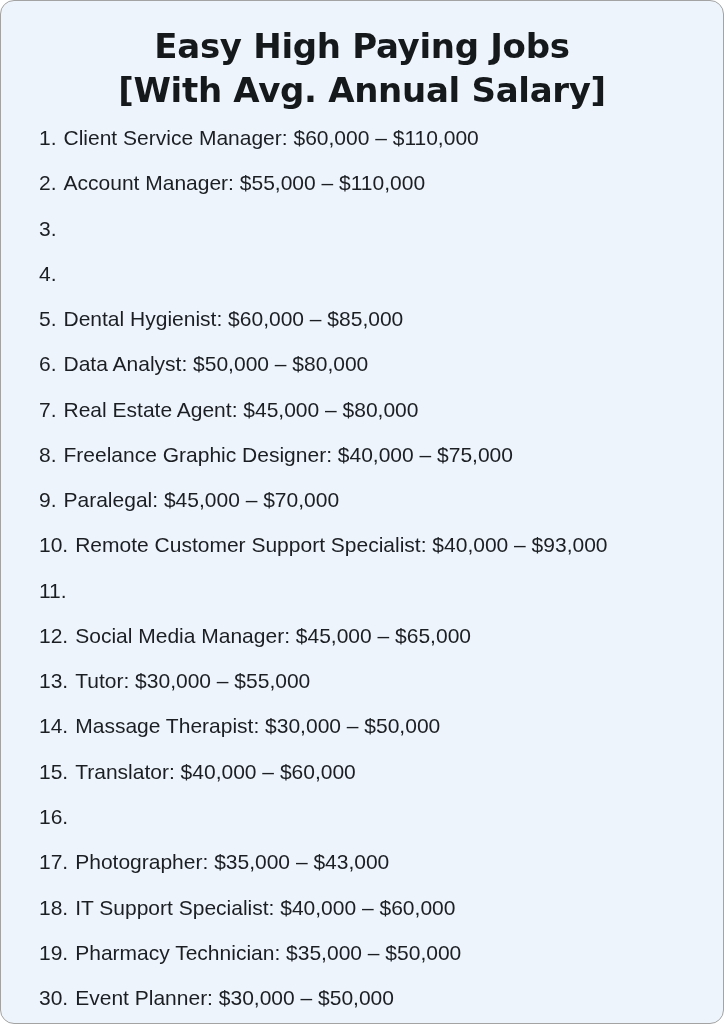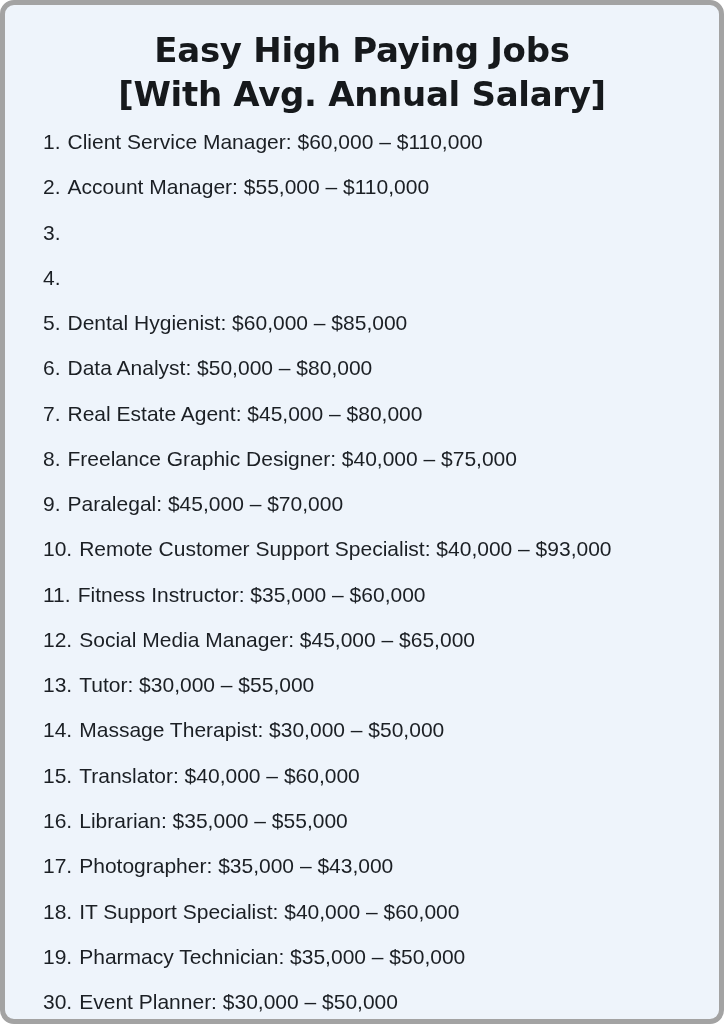--- a/index.html
+++ b/index.html
@@ -12,21 +12,21 @@
     background: #ffffff;
     font-family: "Liberation Sans", sans-serif;
     overflow: hidden;
   }
   #page {
     position: relative;
     width: 724px;
     height: 1024px;
     box-sizing: border-box;
     background: #eef4fb;
-    border: 5px solid #a3a3a3;
+    border: 1px solid #a3a3a3;
     border-radius: 14px;
     padding: 18px 22px 10px 22px;
   }
   #title-block {
     text-align: center;
     margin: 6px 0 14px 0;
   }
   .title-line {
     font-family: "DejaVu Sans", sans-serif;
     font-weight: bold;
@@ -101,41 +101,39 @@
     <li>
         <span class="item-index">9.</span>
         <span class="item-text">Paralegal: $45,000 – $70,000</span>
       </li>
     <li>
         <span class="item-index">10.</span>
         <span class="item-text">Remote Customer Support Specialist: $40,000 – $93,000</span>
       </li>
     <li>
         <span class="item-index">11.</span>
-        <span class="item-text">Fitness Instructor: $35,000 – $60,000</span>
       </li>
     <li>
         <span class="item-index">12.</span>
         <span class="item-text">Social Media Manager: $45,000 – $65,000</span>
       </li>
     <li>
         <span class="item-index">13.</span>
         <span class="item-text">Tutor: $30,000 – $55,000</span>
       </li>
     <li>
         <span class="item-index">14.</span>
         <span class="item-text">Massage Therapist: $30,000 – $50,000</span>
       </li>
     <li>
         <span class="item-index">15.</span>
         <span class="item-text">Translator: $40,000 – $60,000</span>
       </li>
     <li>
         <span class="item-index">16.</span>
-        <span class="item-text">Librarian: $35,000 – $55,000</span>
       </li>
     <li>
         <span class="item-index">17.</span>
         <span class="item-text">Photographer: $35,000 – $43,000</span>
       </li>
     <li>
         <span class="item-index">18.</span>
         <span class="item-text">IT Support Specialist: $40,000 – $60,000</span>
       </li>
     <li>

